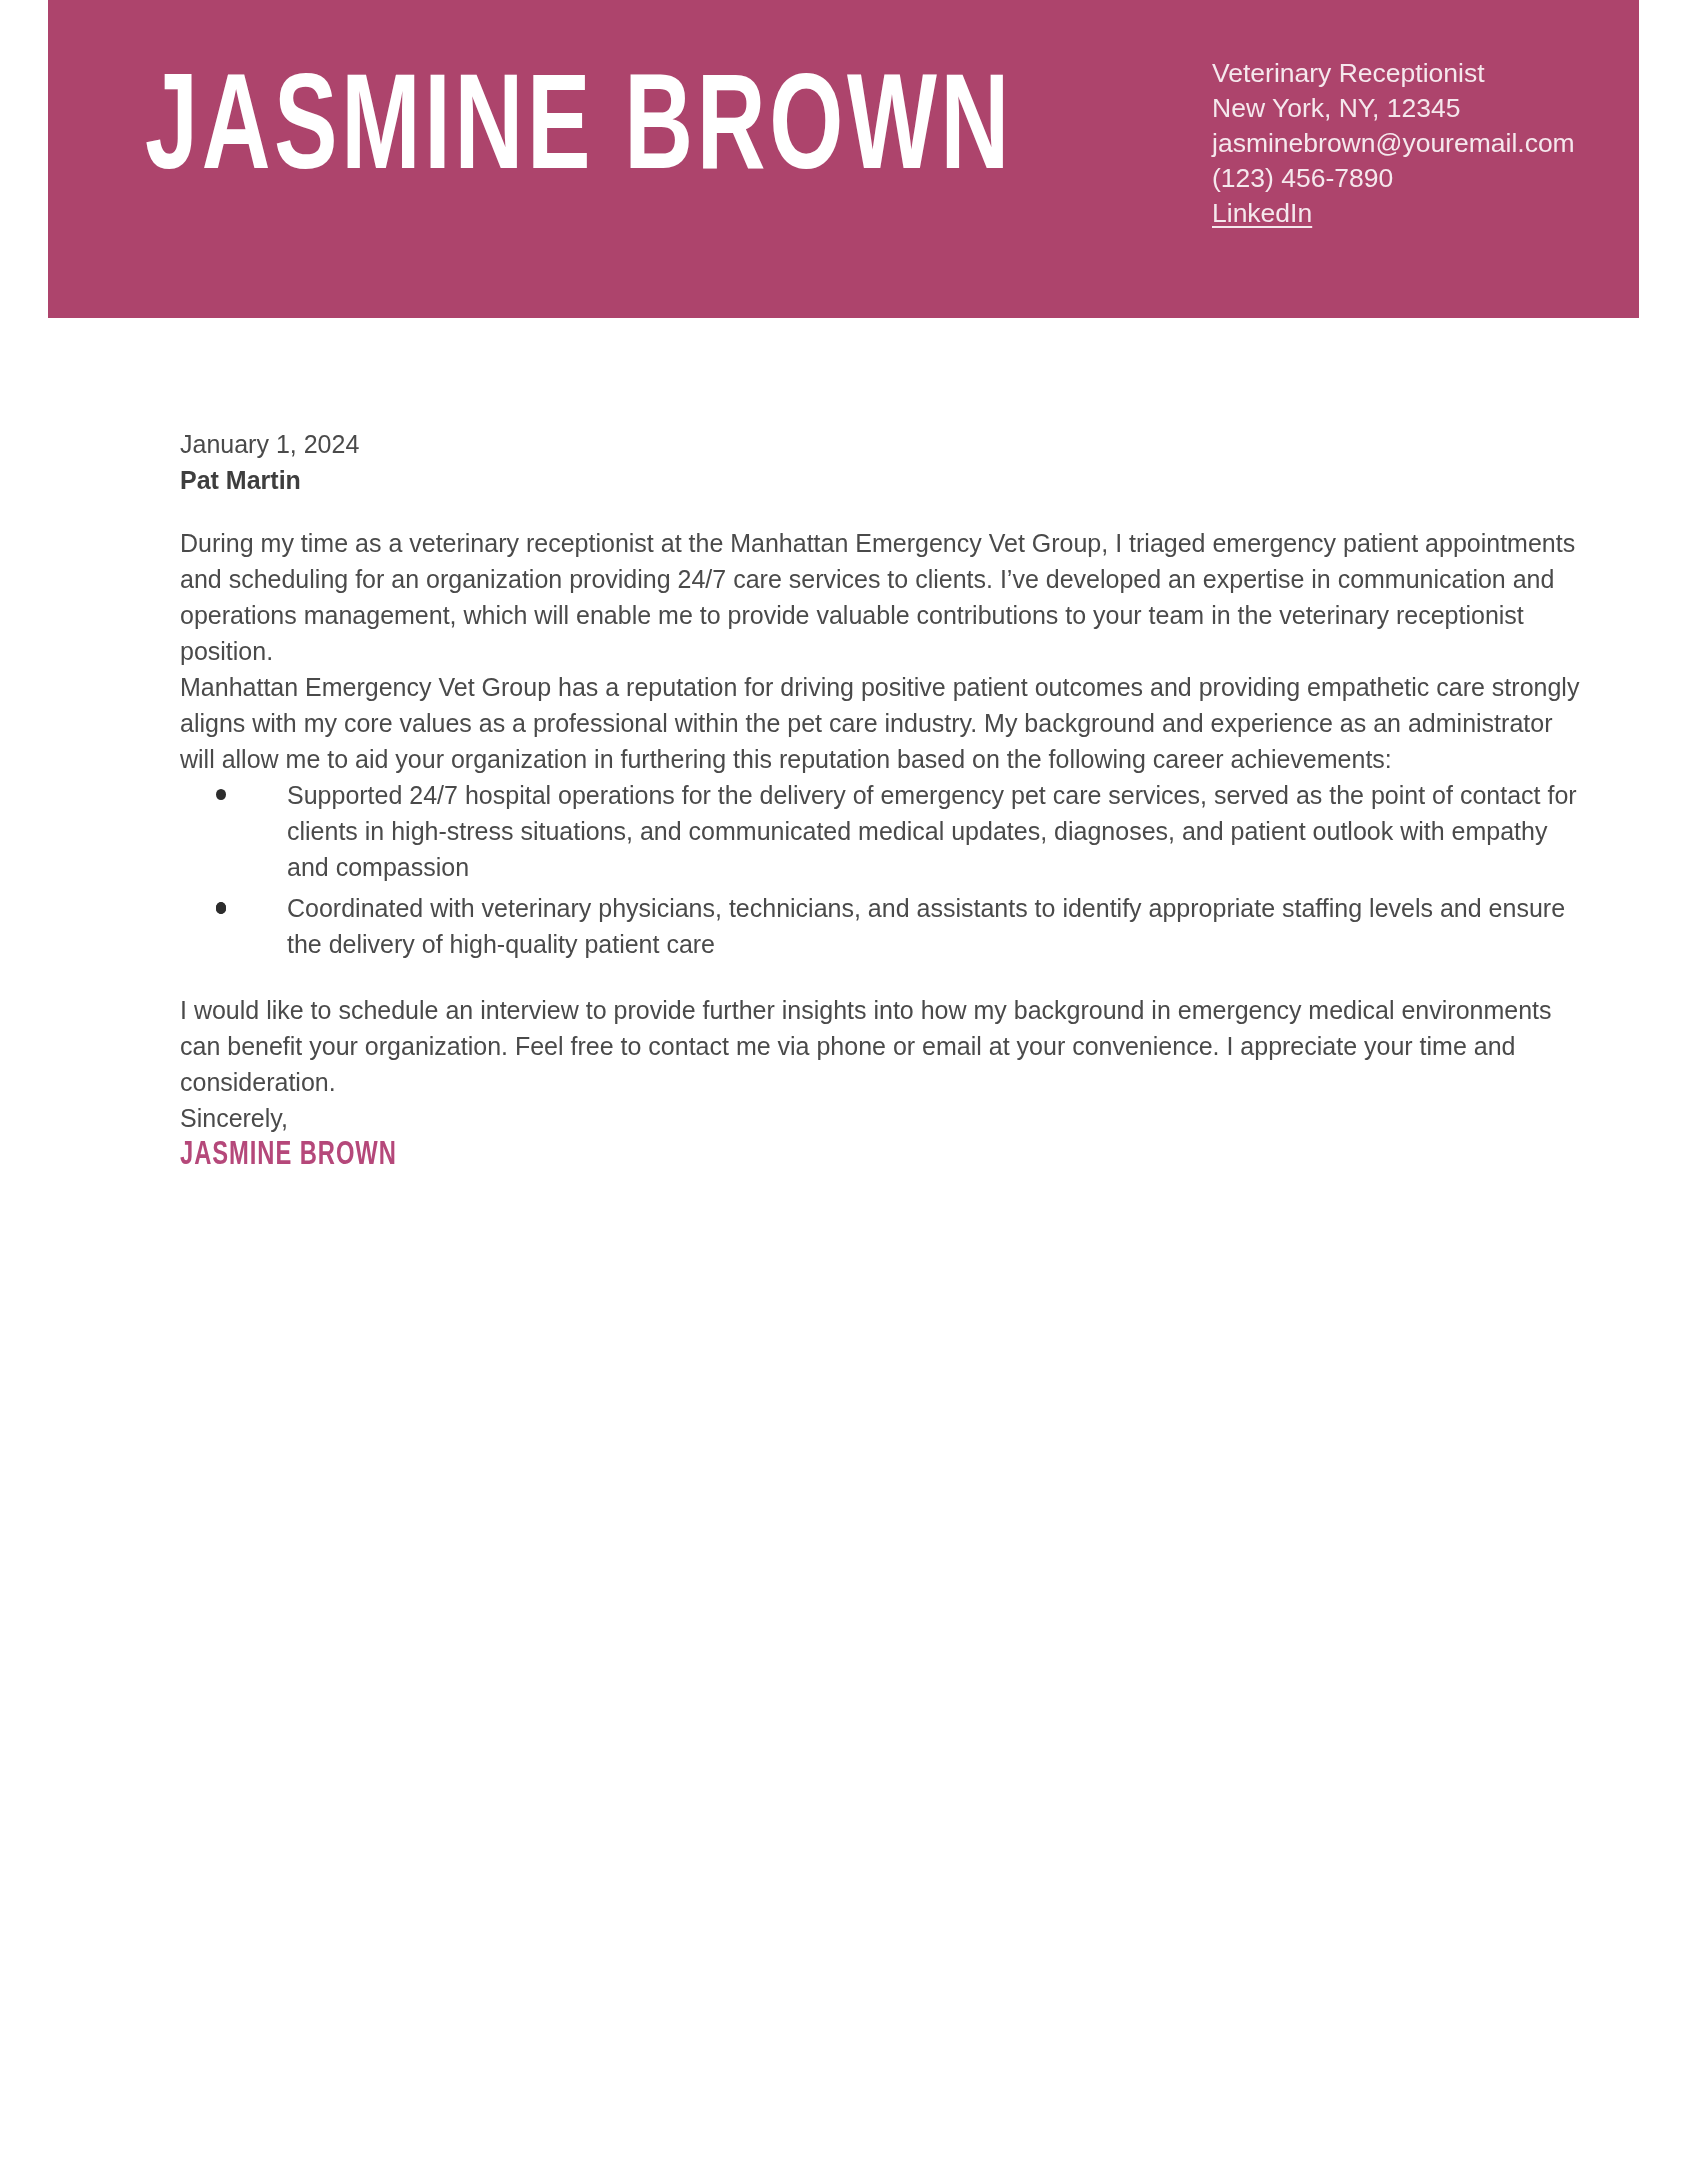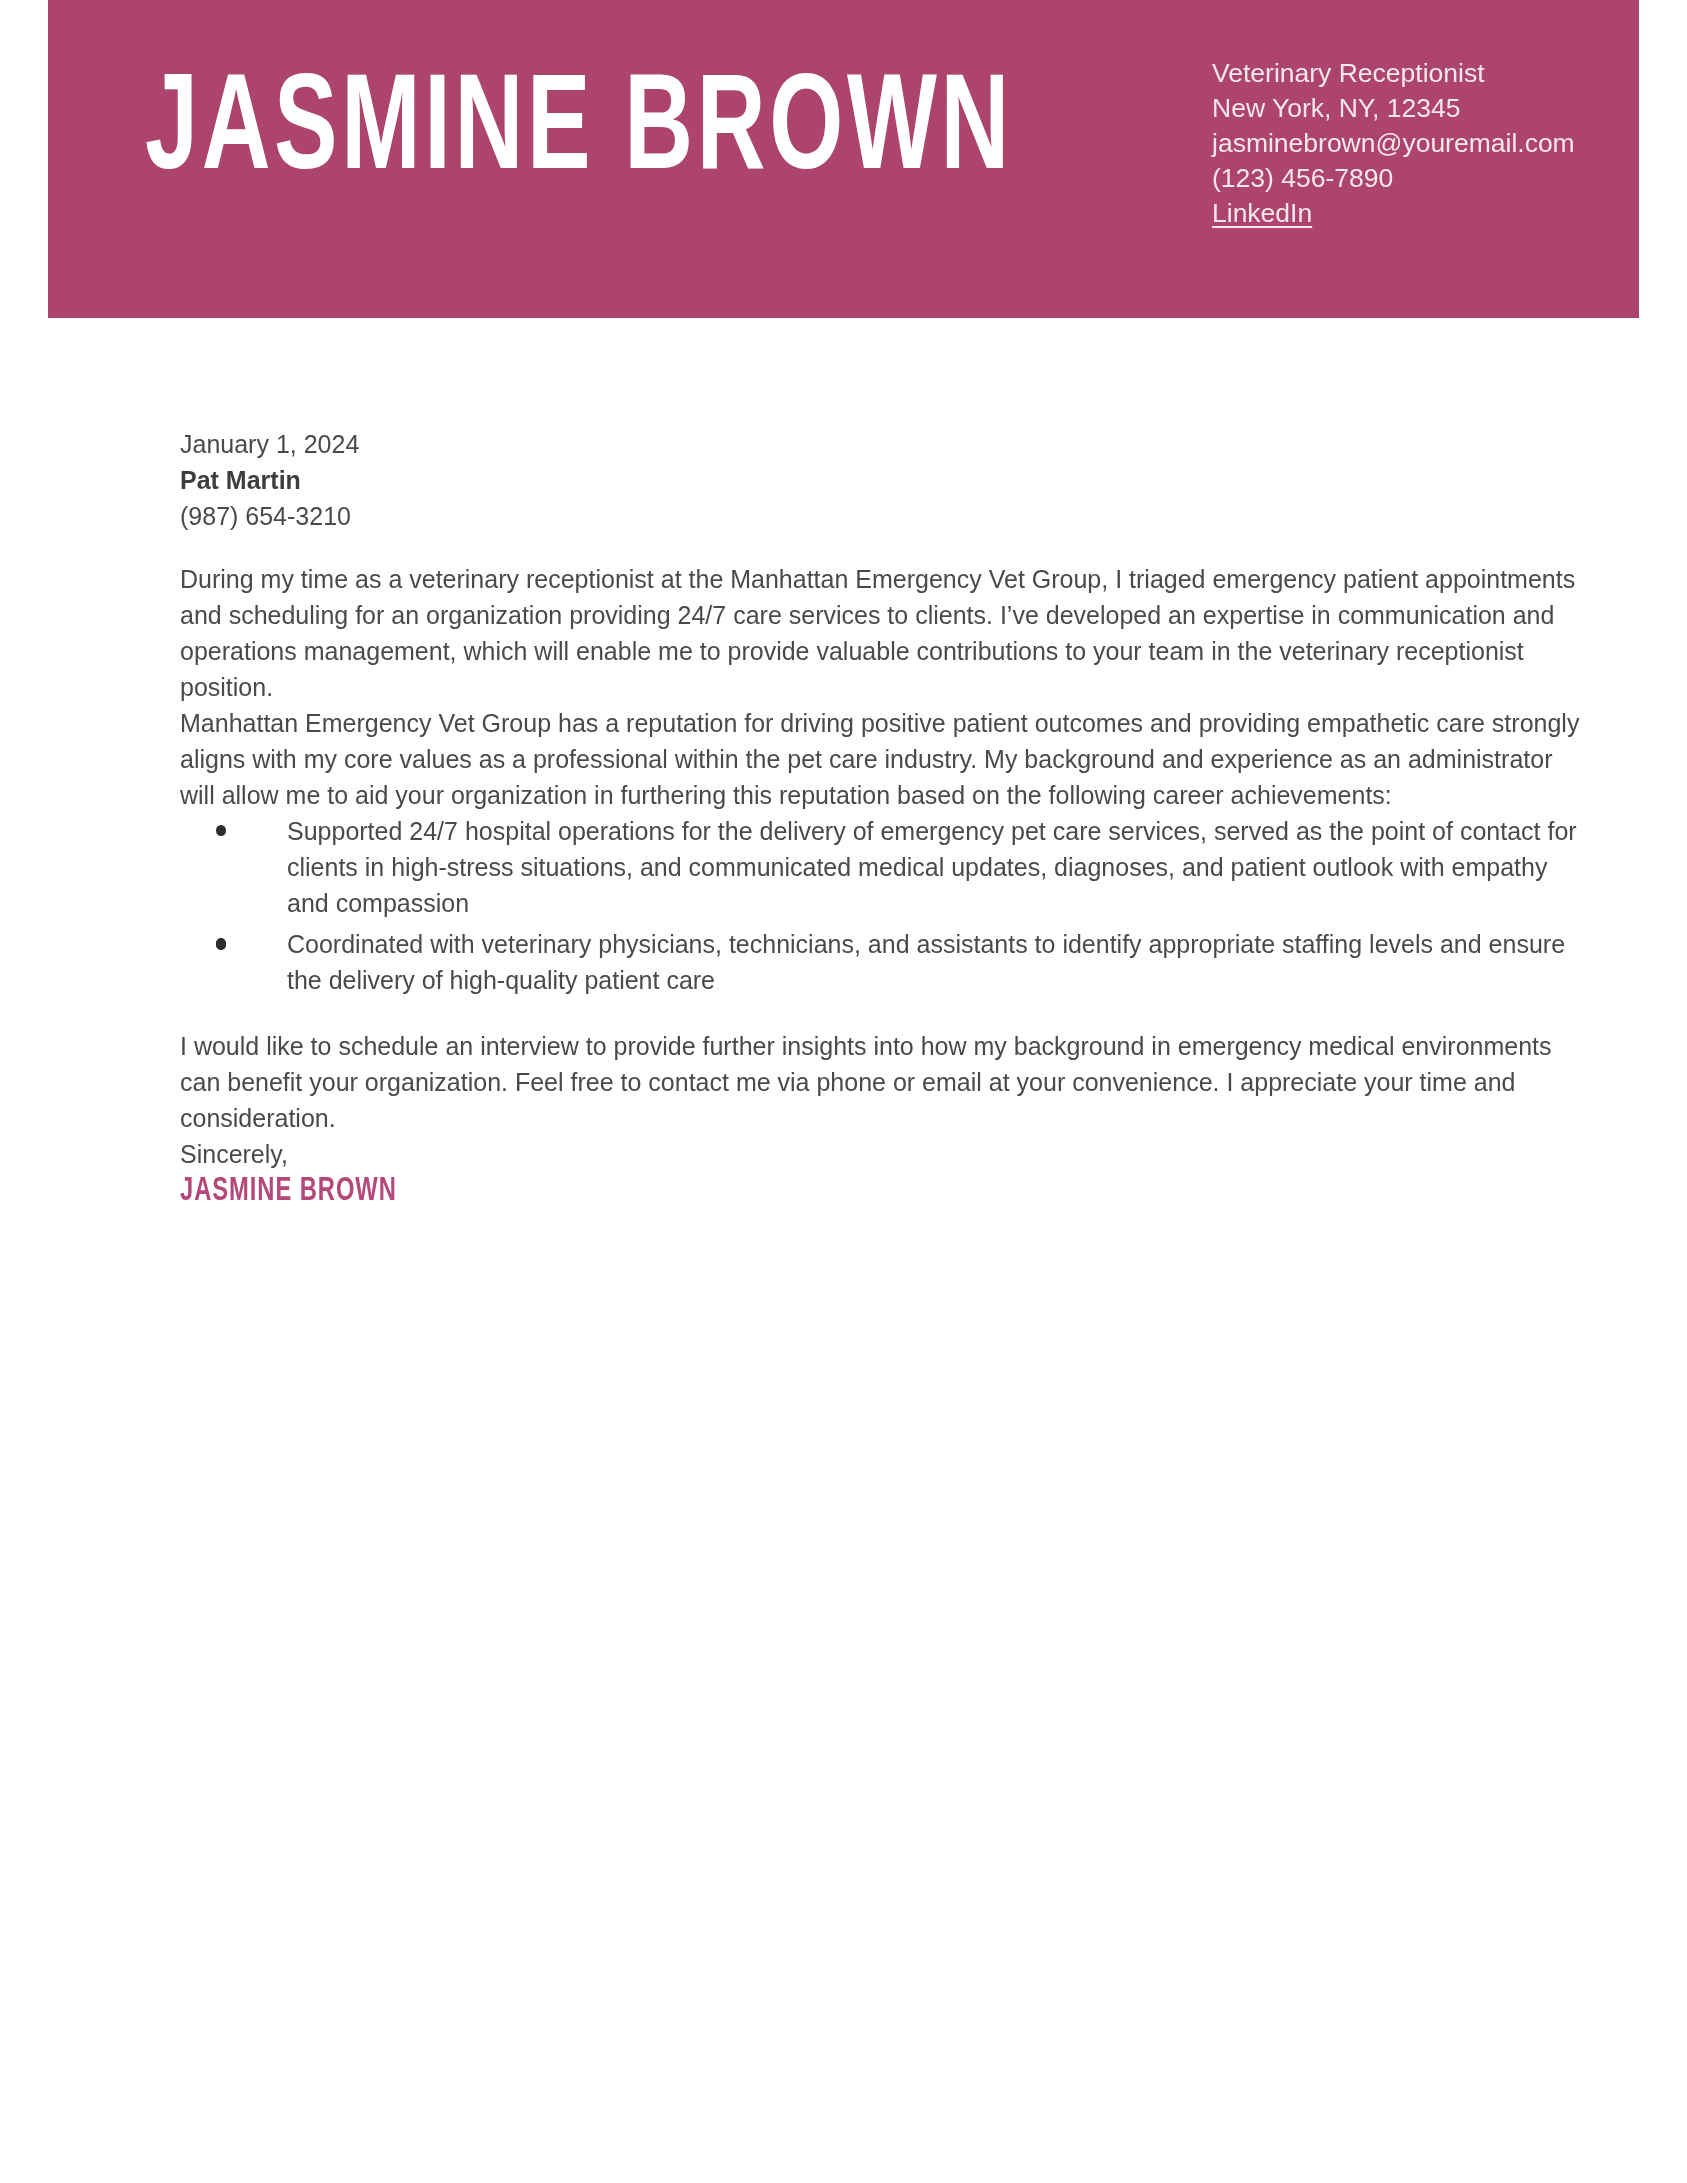--- a/index.html
+++ b/index.html
@@ -123,21 +123,20 @@
       </div>
     </div>
   </header>
 
   <main class="content">
 
     <p class="date">January 1, 2024</p>
 
     <div class="recipient">
       <div class="recipient-name">Pat Martin</div>
-      <div>(987) 654-3210</div>
     </div>
 
 
     <p class="para-1">During my time as a veterinary receptionist at the Manhattan Emergency Vet Group, I triaged emergency patient appointments and scheduling for an organization providing 24/7 care services to clients. I’ve developed an expertise in communication and operations management, which will enable me to provide valuable contributions to your team in the veterinary receptionist position.</p>
 
     <p class="para-2">Manhattan Emergency Vet Group has a reputation for driving positive patient outcomes and providing empathetic care strongly aligns with my core values as a professional within the pet care industry. My background and experience as an administrator will allow me to aid your organization in furthering this reputation based on the following career achievements:</p>
 
     <ul class="achievements">
       <li>
         <span class="bullet-dot"></span>

